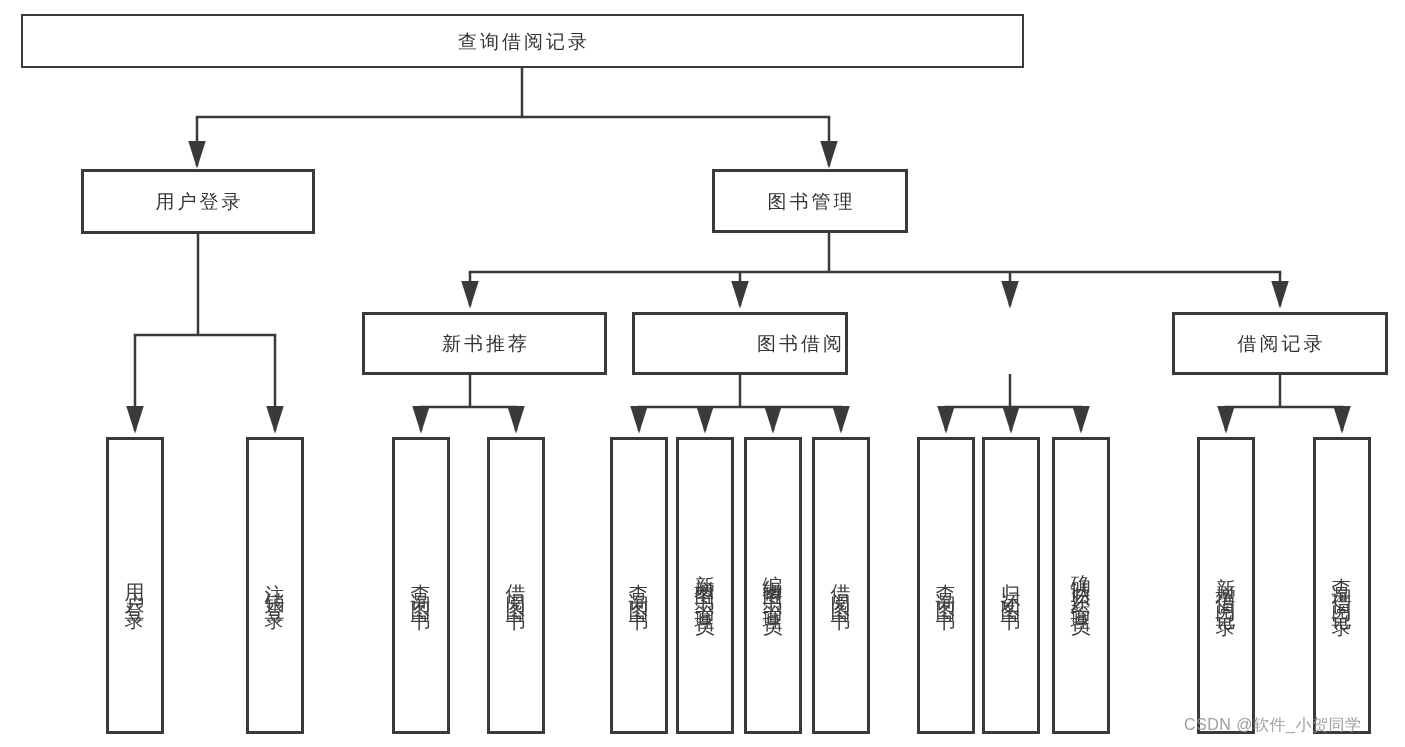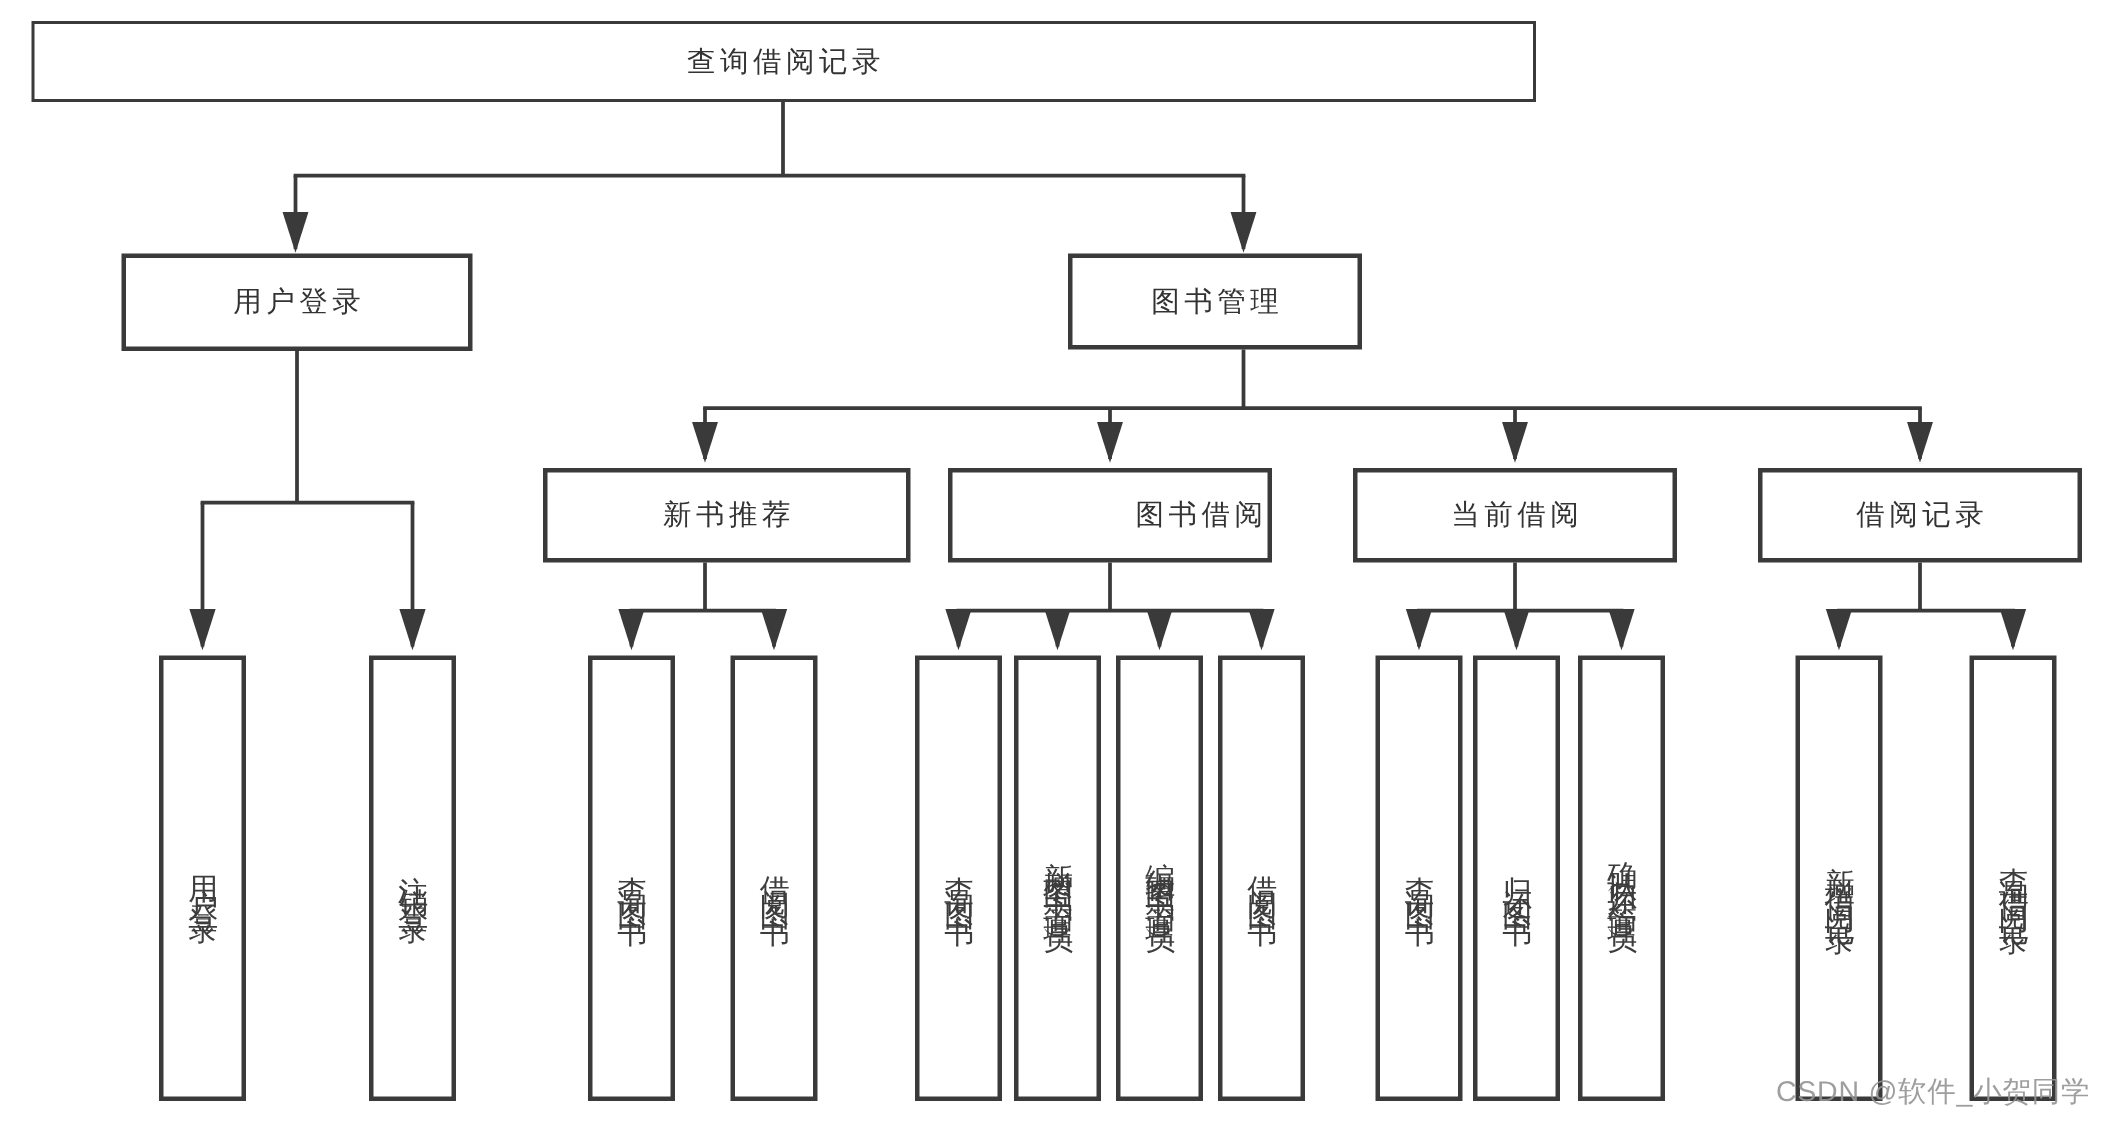--- a/index.html
+++ b/index.html
@@ -43,21 +43,21 @@
     letter-spacing: 9px;
     line-height: 1;
     white-space: nowrap;
     color: #3d3d3d;
   }
   .watermark {
     position: absolute;
     left: 1184px;
     top: 715px;
     z-index: 3;
-    font-size: 19px;
+    font-size: 16px;
     letter-spacing: 0.5px;
     color: rgba(148,148,148,0.9);
     white-space: nowrap;
   }
 </style>
 </head>
 <body>
 
 <div class="canvas">
 
@@ -121,23 +121,20 @@
   <div class="box" style="left:712px; top:169px; width:196px; height:64px;">
     <span class="hlbl">图书管理</span>
   </div>
 
   <div class="box" style="left:362px; top:312px; width:245px; height:63px;">
     <span class="hlbl">新书推荐</span>
   </div>
   <div class="box" style="left:632px; top:312px; width:216px; height:63px;justify-content:flex-end;">
     <span class="hlbl">图书借阅</span>
   </div>
-  <div class="box" style="left:902px; top:312px; width:216px; height:63px;">
-    <span class="hlbl">当前借阅</span>
-  </div>
   <div class="box" style="left:1172px; top:312px; width:216px; height:63px;">
     <span class="hlbl">借阅记录</span>
   </div>
 
   <div class="box" style="left:106px; top:437px; width:58px; height:297px;">
     <span class="vtxt">用户登录</span>
   </div>
   <div class="box" style="left:246px; top:437px; width:58px; height:297px;">
     <span class="vtxt">注销登录</span>
   </div>

